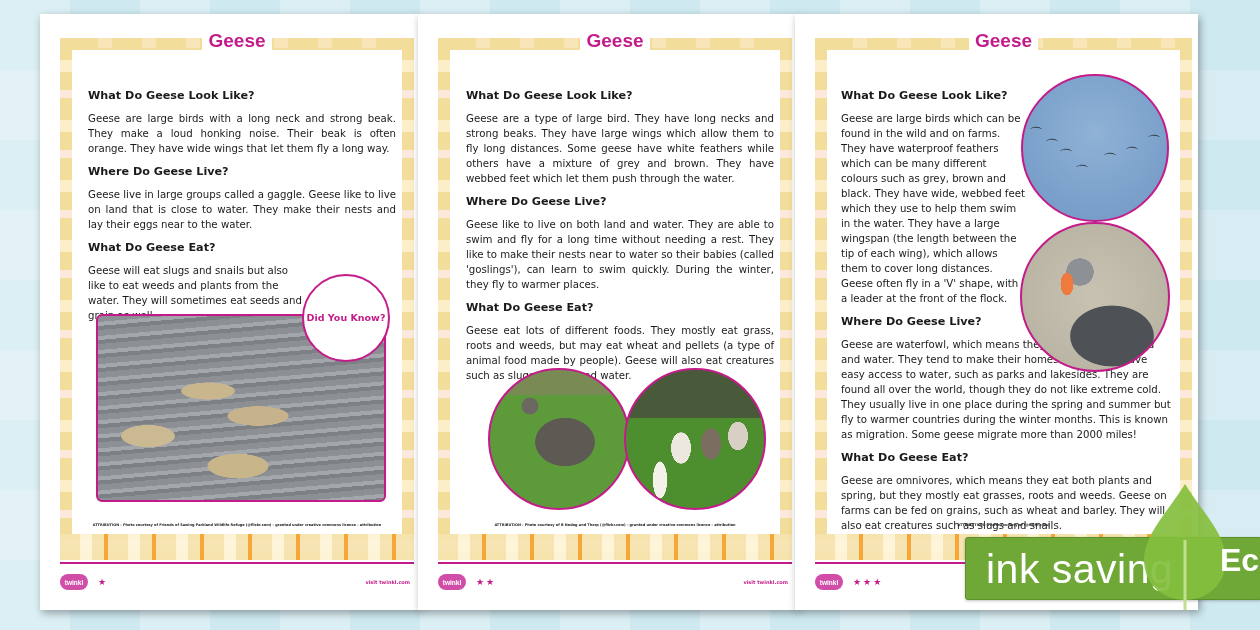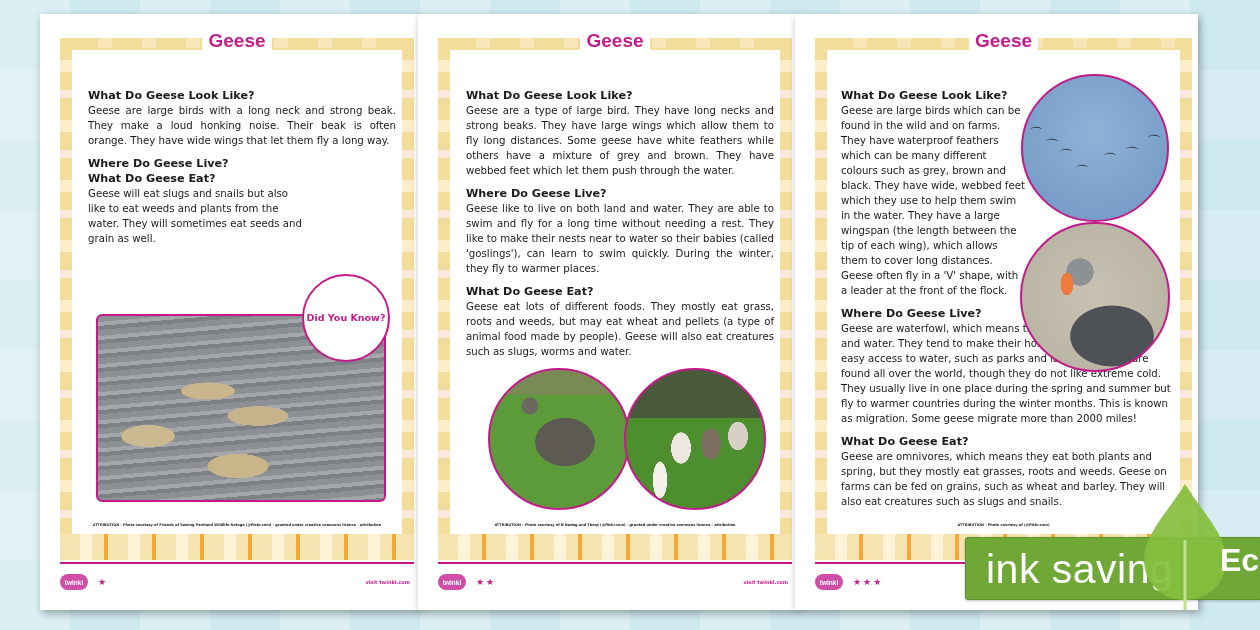--- a/index.html
+++ b/index.html
@@ -44,21 +44,21 @@
     font-family: "Liberation Sans", sans-serif; font-weight: bold;
     font-size: 19px; color: #c41b8a;
   }
   .title span { background: #fff; padding: 0 6px; }
 
   .content {
     position: absolute; left: 28px; right: 12px; top: 40px;
     font-family: "DejaVu Sans", sans-serif; color: #1a1a1a;
   }
   .content h3 { margin: 0; font-size: 11.2px; font-weight: bold; line-height: 15px; }
-  .content p { margin: 0 0 8px 0; font-size: 10.2px; line-height: 15px; }
+  .content p { margin: 8px 0 8px 0; font-size: 10.2px; line-height: 15px; }
   .page-1 .content p, .page-2 .content p { text-align: justify; }
 
   .credit {
     position: absolute; bottom: 33px; left: 0; right: 0; text-align: center;
     font-size: 3.5px; color: #222; font-weight: bold;
   }
   .footer-line {
     position: absolute; left: 20px; right: 6px; bottom: 46px; height: 2px; background: #c41b8a;
   }
   .footer {
@@ -149,20 +149,21 @@
 <body>
 
 <div class="page page-1">
   <div class="frame">
     <div class="title"><span>Geese</span></div>
     <div class="inner">
       <div class="content" style="left:16px; top:38px; right:6px;">
         <h3>What Do Geese Look Like?</h3>
         <p>Geese are large birds with a long neck and strong beak. They make a loud honking noise. Their beak is often orange. They have wide wings that let them fly a long way.</p>
         <h3>Where Do Geese Live?</h3>
+        <p>Geese live in large groups called a gaggle. Geese like to live on land that is close to water. They make their nests and lay their eggs near to the water.</p>
         <h3>What Do Geese Eat?</h3>
         <p style="width:220px; text-align:left;">Geese will eat slugs and snails but also like to eat weeds and plants from the water. They will sometimes eat seeds and grain as well.</p>
       </div>
       <div class="photo-goslings" style="left:24px; top:264px;"></div>
       <div class="dyk" style="left:230px; top:224px;">
         <div class="dyk-title">Did You Know?</div>
       </div>
     </div>
     <div class="doodle"></div>
     <div class="credit">ATTRIBUTION - Photo courtesy of Friends of Sawing Parkland Wildlife Refuge (@flickr.com) - granted under creative commons licence - attribution</div>

